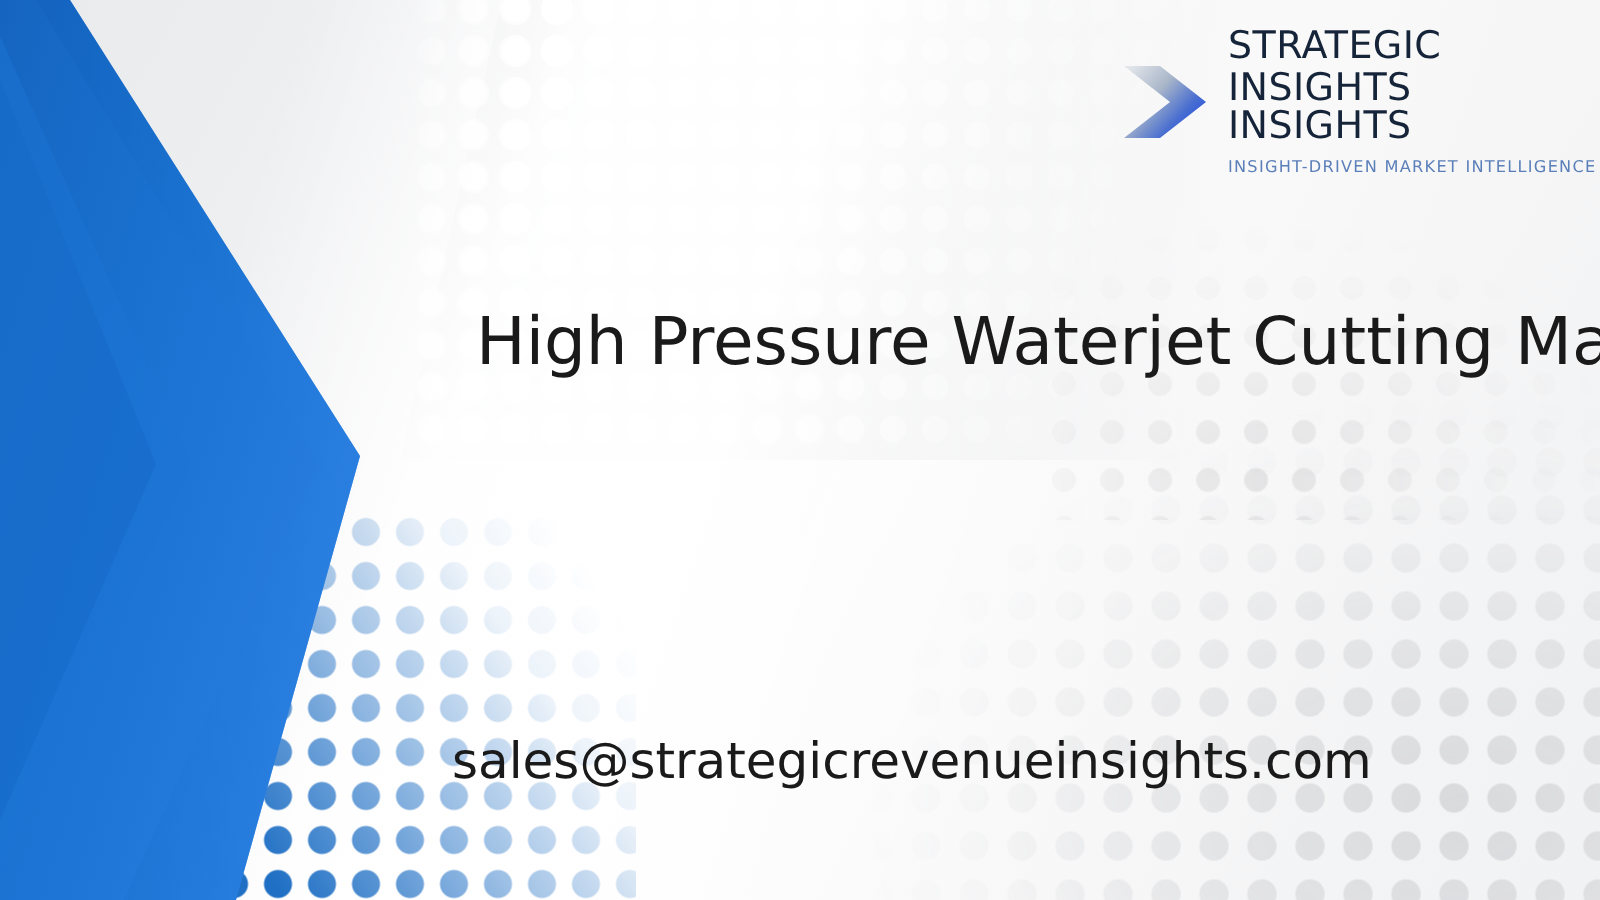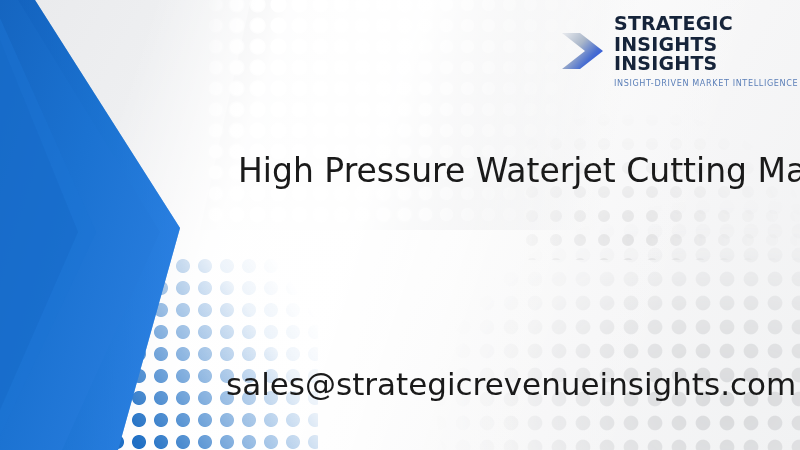--- a/index.html
+++ b/index.html
@@ -146,21 +146,21 @@
   }
   .logo-mark {
     width: 46px;
     height: 48px;
     flex: 0 0 auto;
   }
   .logo-mark svg { display: block; }
   .logo-text { line-height: 1; }
   .logo-line1, .logo-line2 {
     font-family: "DejaVu Sans", "Liberation Sans", sans-serif;
-    font-weight: bold;
+    font-weight: normal;
     font-size: 19px;
     letter-spacing: 0.2px;
     color: #16243a;
     display: block;
   }
   .logo-line1 { margin-bottom: 2px; }
   .logo-tagline {
     display: block;
     margin-top: 6px;
     font-family: "DejaVu Sans", "Liberation Sans", sans-serif;
@@ -184,21 +184,21 @@
     white-space: nowrap;
     overflow: hidden;
     font-family: "DejaVu Sans", "Liberation Sans", sans-serif;
   }
 
   
   .email {
     position: absolute;
     left: 226px;
     top: 366px;
-    font-size: 31px;
+    font-size: 25px;
     color: #1a1a1a;
     white-space: nowrap;
     font-family: "DejaVu Sans", "Liberation Sans", sans-serif;
   }
 </style>
 </head>
 <body>
 
 <div id="slide">
 

